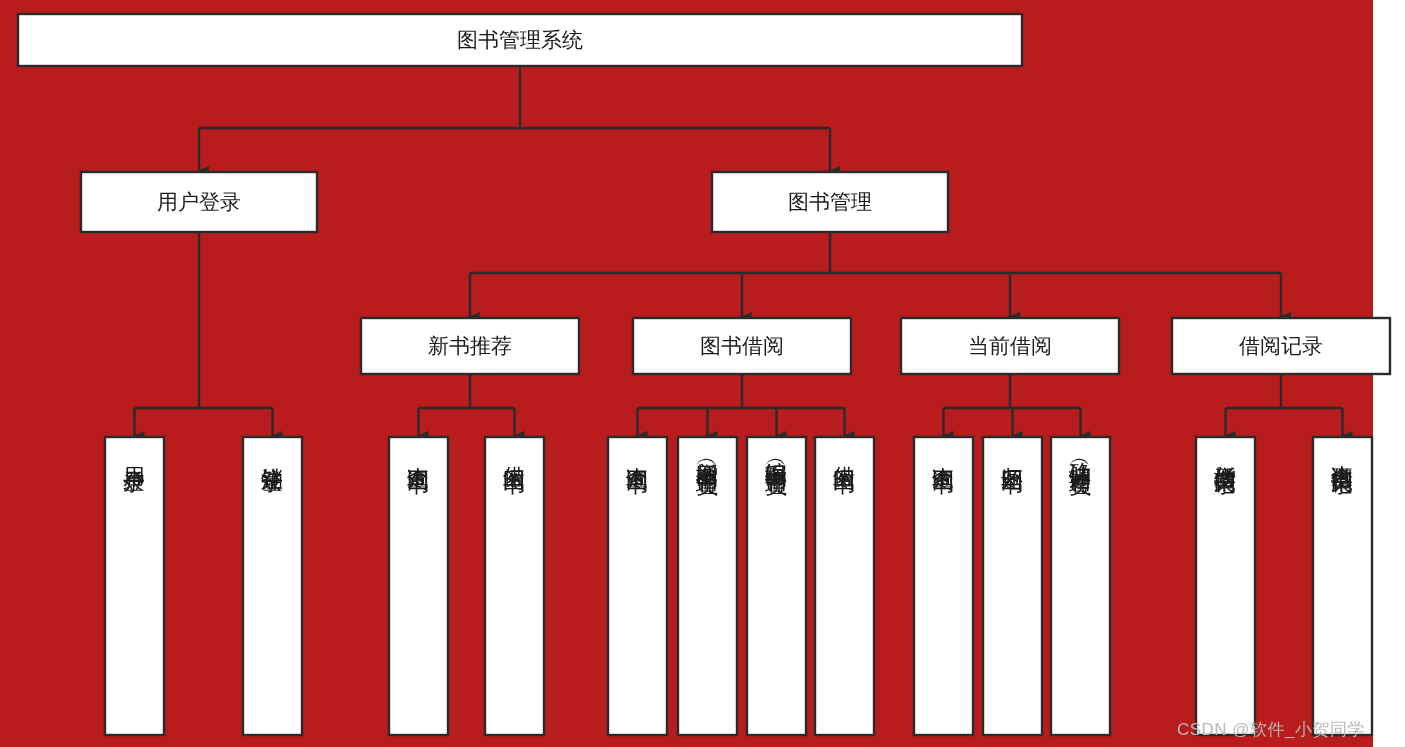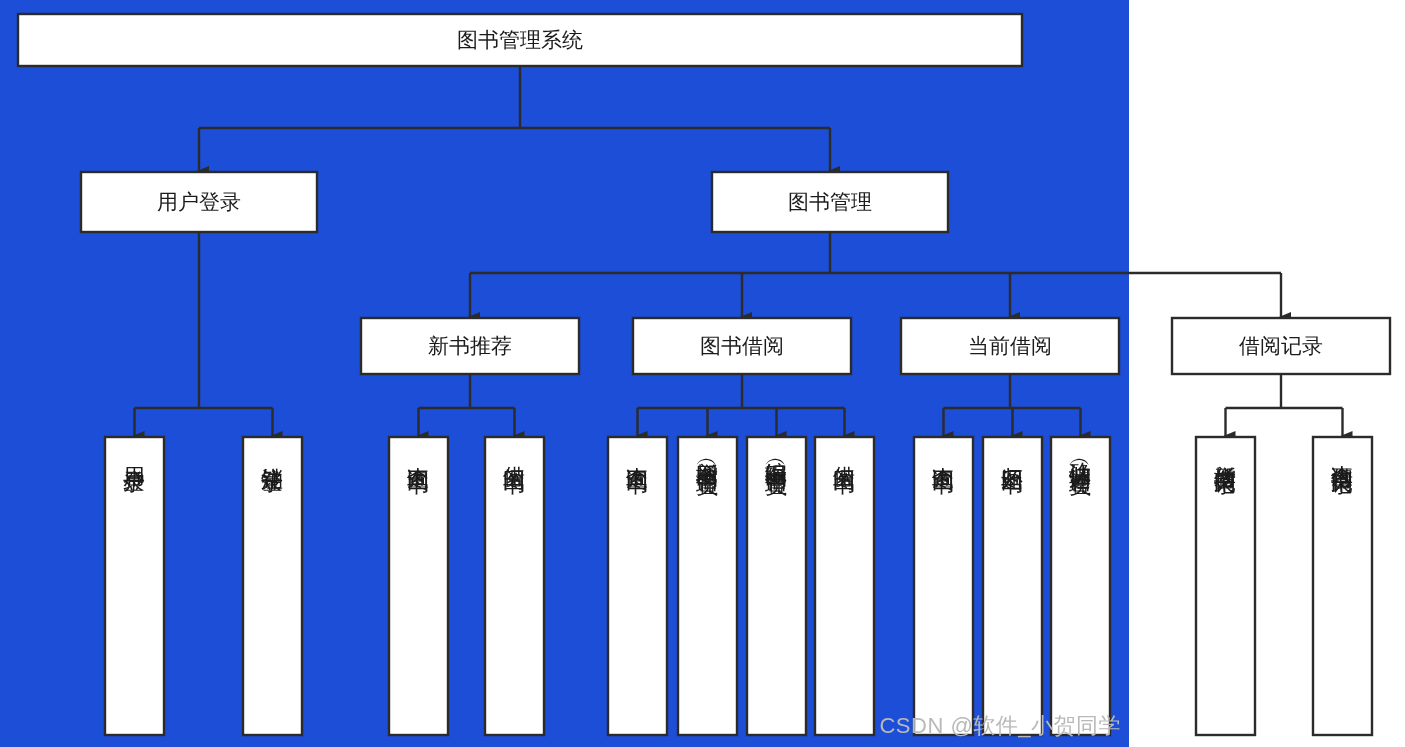--- a/index.html
+++ b/index.html
@@ -8,23 +8,23 @@
     background: #ffffff;
   }
   body {
     width: 1405px;
     height: 747px;
     font-family: "Liberation Sans", sans-serif;
     overflow: hidden;
   }
   #diagram-root {
     position: relative;
-    width: 1129px;
+    width: 1373px;
     height: 747px;
-    background: #1d4ed8;
+    background: #b91c1c;
   }
   svg#flow {
     position: absolute;
     left: 0;
     top: 0;
     width: 1405px;
     height: 747px;
     display: block;
   }
   .node-rect {
@@ -55,21 +55,21 @@
     text-anchor: middle;
     writing-mode: vertical-rl;
     text-orientation: upright;
     letter-spacing: 2px;
   }
   .watermark-text {
     position: absolute;
     right: 8px;
     bottom: 6px;
     font-family: "Liberation Sans", sans-serif;
-    font-size: 22px;
+    font-size: 17px;
     color: #b9b9b9;
     white-space: nowrap;
     user-select: none;
     letter-spacing: 0.5px;
   }
 </style>
 </head>
 <body>
 
 <div id="diagram-root">

